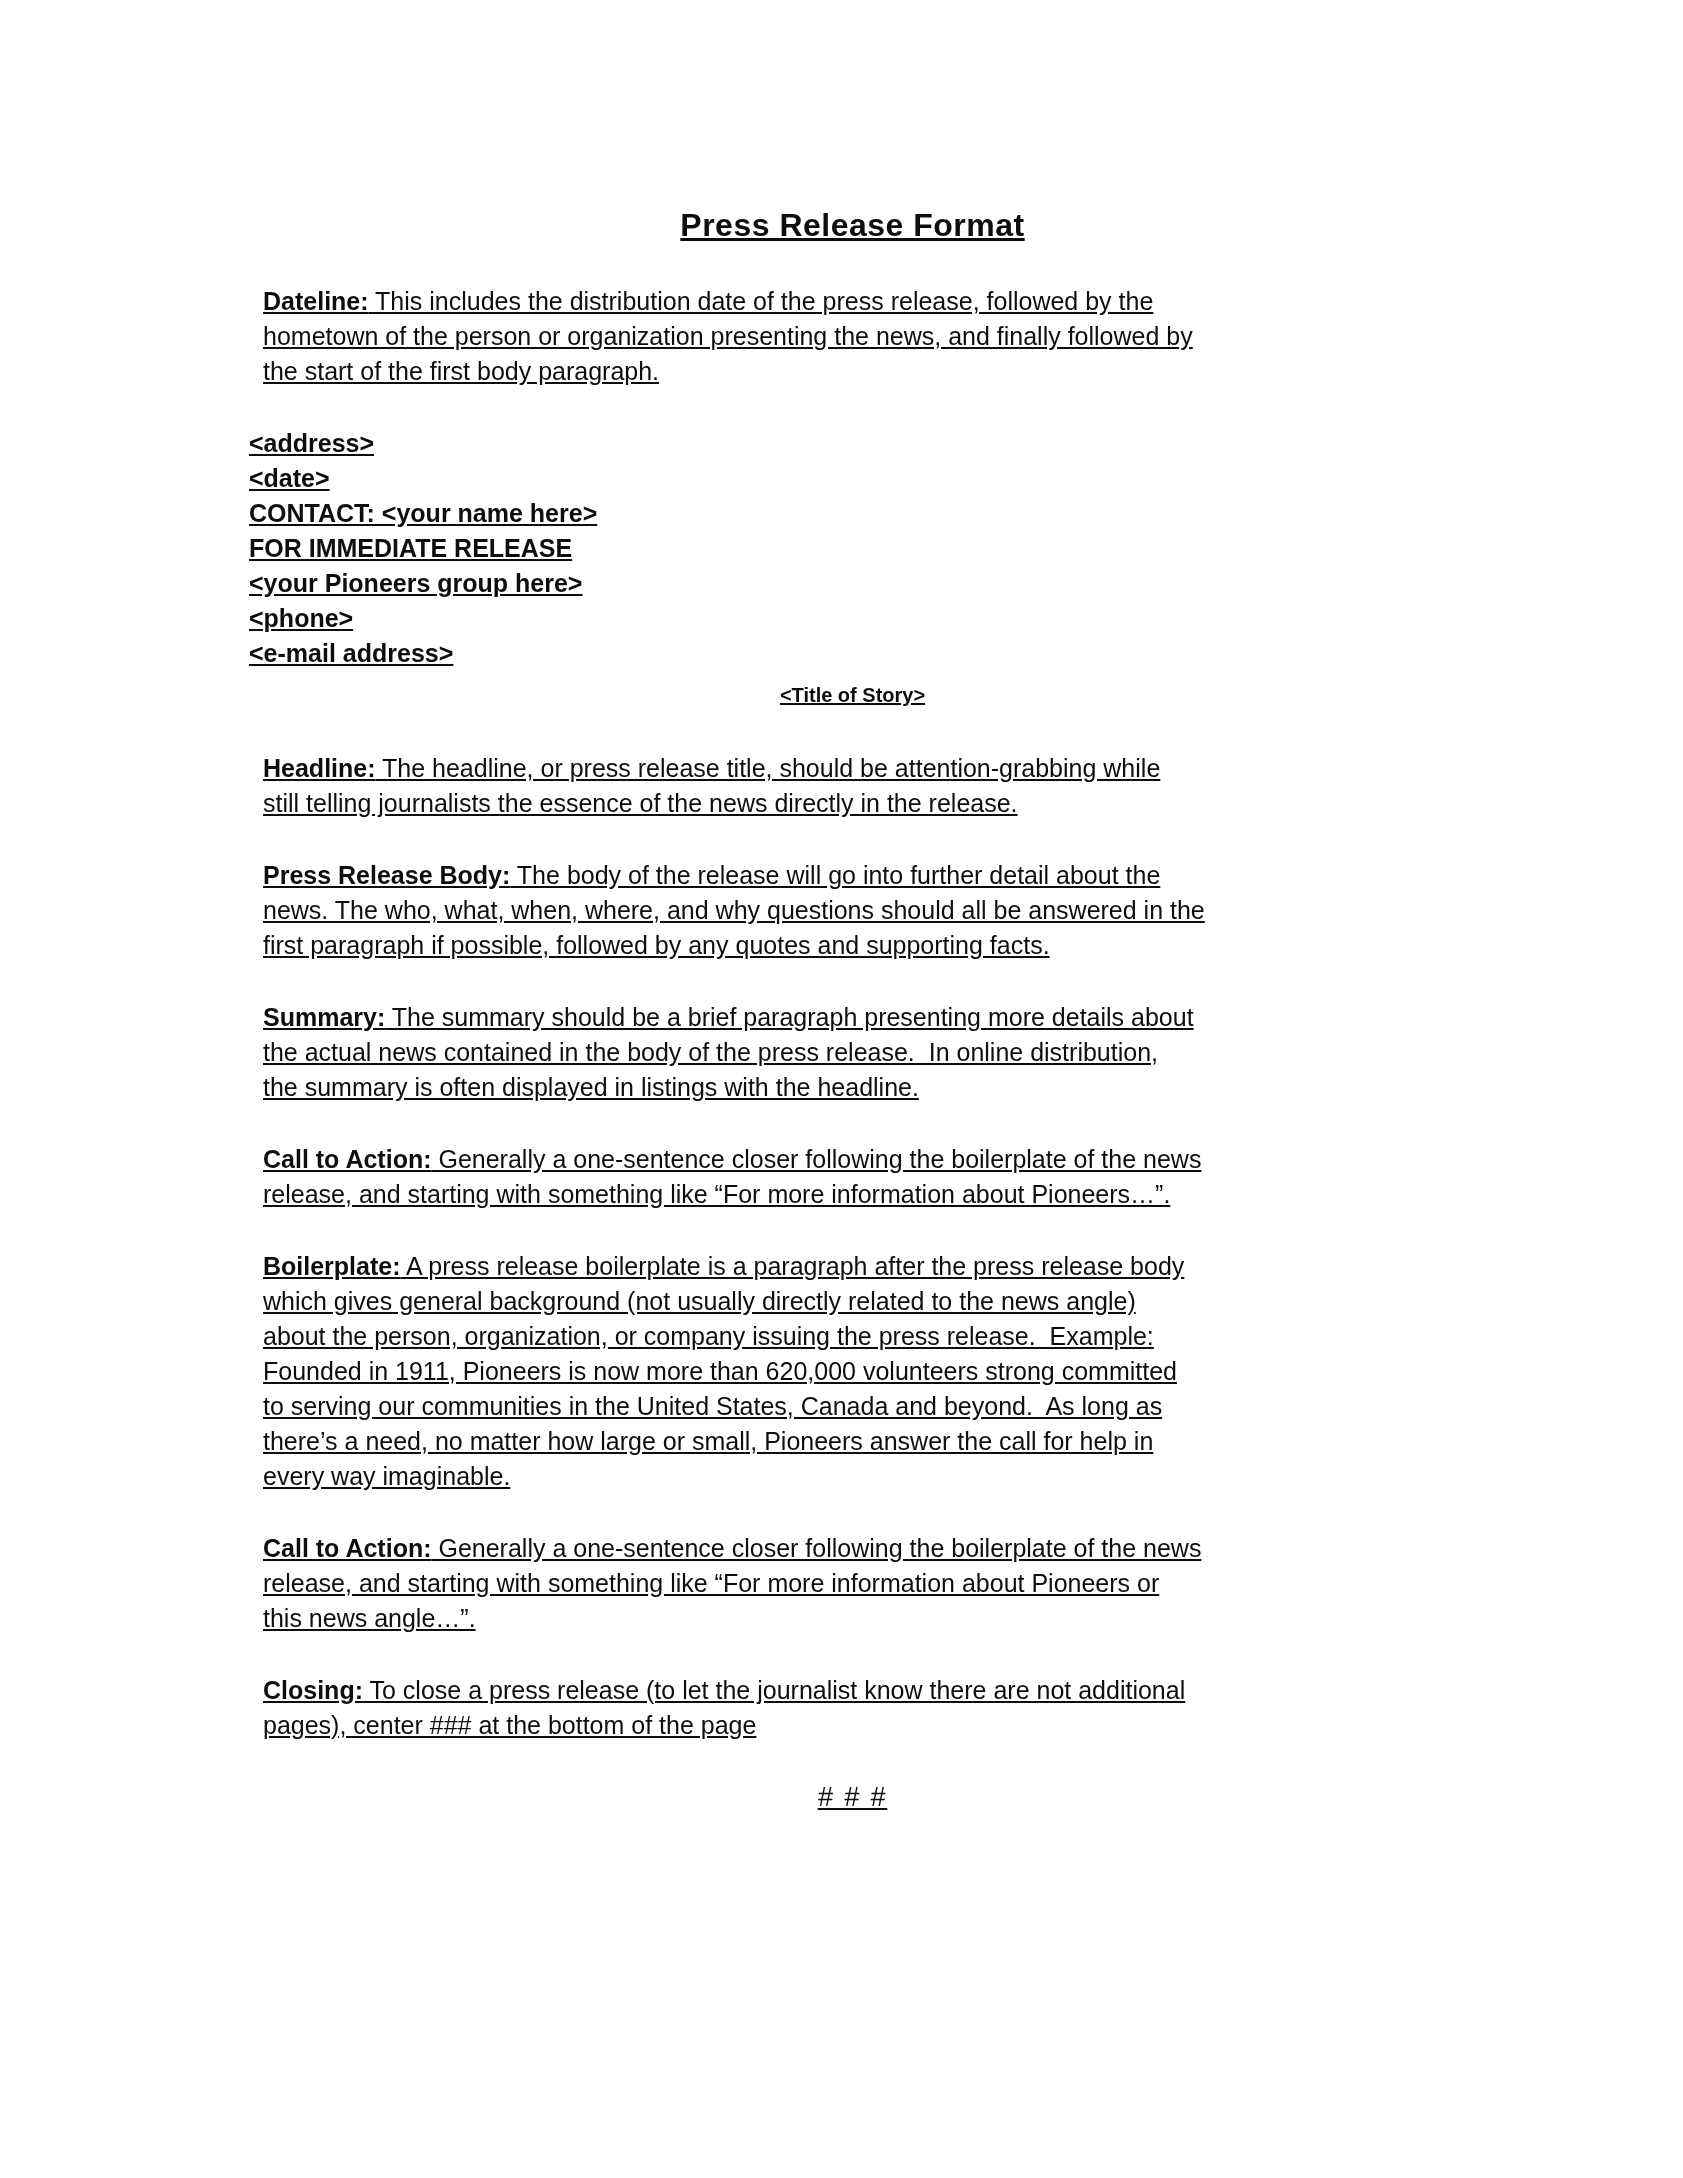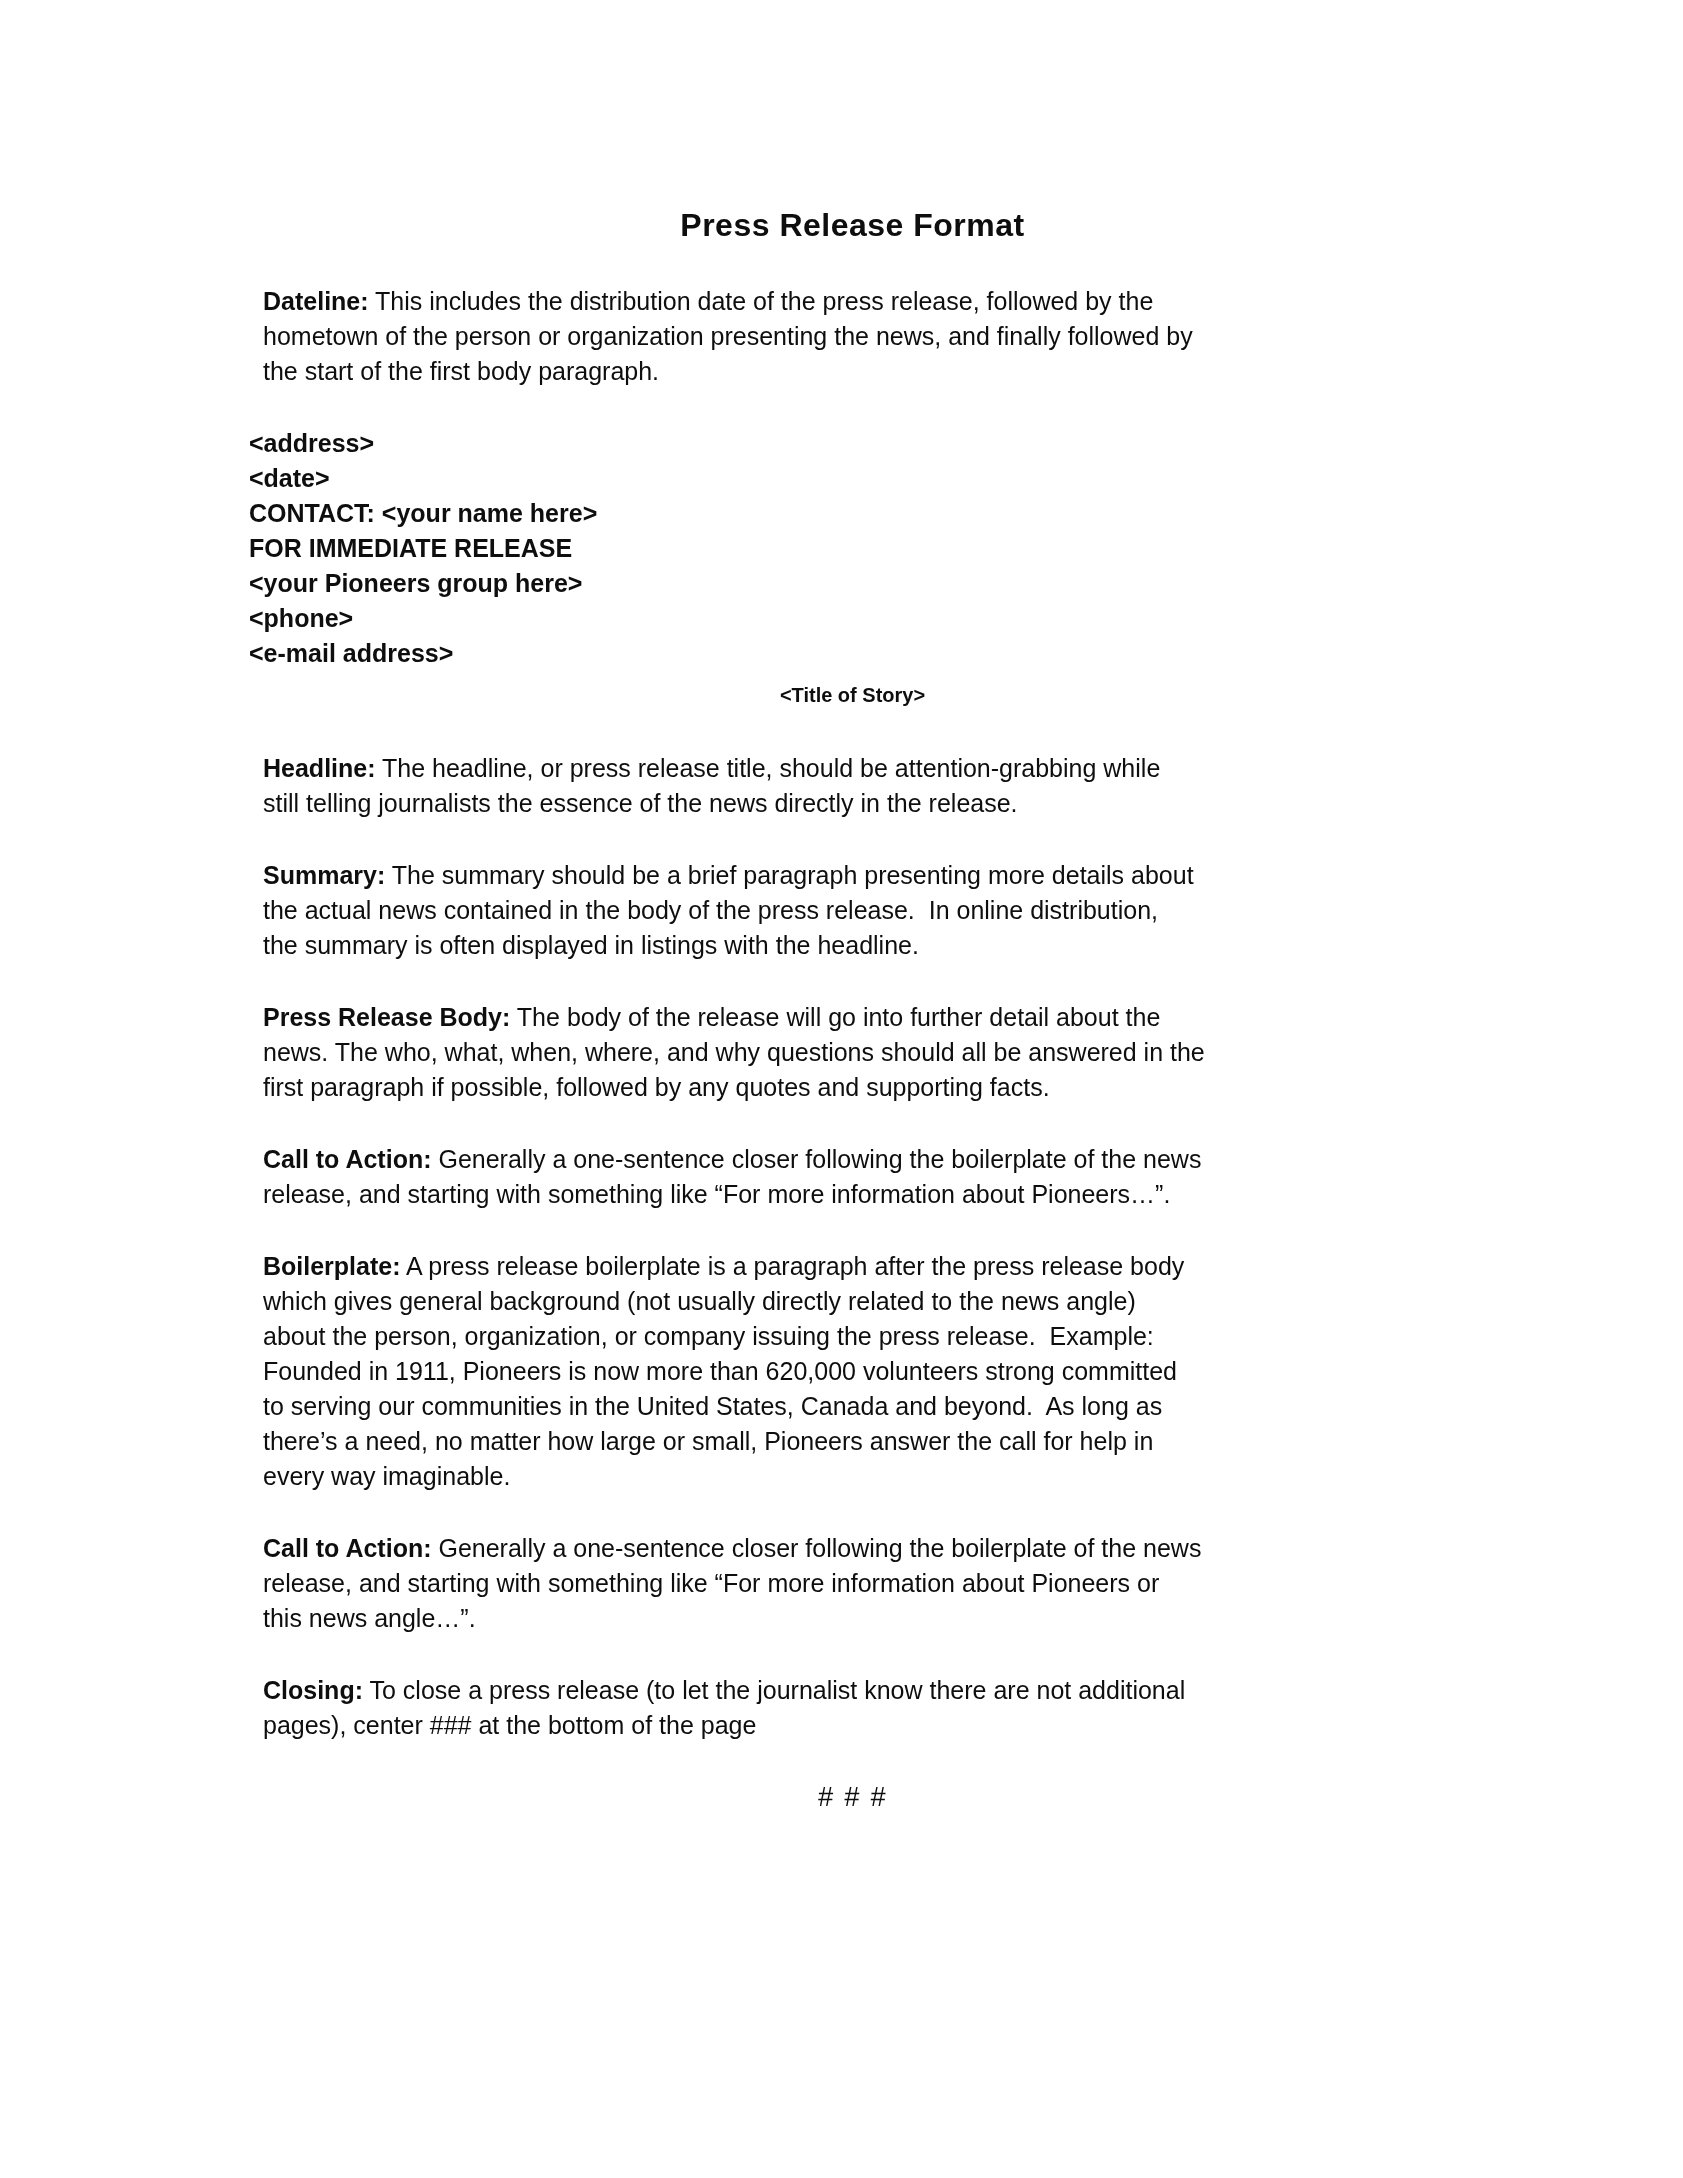--- a/index.html
+++ b/index.html
@@ -10,20 +10,21 @@
       background: #ffffff;
       font-family: "Liberation Sans", "DejaVu Sans", sans-serif;
       color: #0e0e0e;
       overflow: hidden;
     }
     .content {
       position: absolute;
       left: 249px;
       top: 206px;
       width: 1207px;
+      text-decoration: underline;
     }
     .doc-title {
       text-align: center;
       font-weight: bold;
       font-size: 32px;
       line-height: 39px;
       margin: 0 0 39px 0;
       letter-spacing: 0.5px;
     }
     .para {
@@ -75,27 +76,27 @@
       <div>&lt;your Pioneers group here&gt;</div>
       <div>&lt;phone&gt;</div>
       <div>&lt;e-mail address&gt;</div>
     </div>
 
     <div class="story-title">&lt;Title of Story&gt;</div>
 
     <p class="para"><span class="label">Headline:</span><span> The headline, or press release title, should be attention-grabbing while
 still telling journalists the essence of the news directly in the release.</span></p>
 
+    <p class="para"><span class="label">Press Release Body:</span><span> The body of the release will go into further detail about the
+news. The who, what, when, where, and why questions should all be answered in the
+first paragraph if possible, followed by any quotes and supporting facts.</span></p>
+
     <p class="para"><span class="label">Summary:</span><span> The summary should be a brief paragraph presenting more details about
 the actual news contained in the body of the press release.  In online distribution,
 the summary is often displayed in listings with the headline.</span></p>
-
-    <p class="para"><span class="label">Press Release Body:</span><span> The body of the release will go into further detail about the
-news. The who, what, when, where, and why questions should all be answered in the
-first paragraph if possible, followed by any quotes and supporting facts.</span></p>
 
     <p class="para"><span class="label">Call to Action:</span><span> Generally a one-sentence closer following the boilerplate of the news
 release, and starting with something like “For more information about Pioneers…”.</span></p>
 
 
     <p class="para"><span class="label">Boilerplate:</span><span> A press release boilerplate is a paragraph after the press release body
 which gives general background (not usually directly related to the news angle)
 about the person, organization, or company issuing the press release.  Example:
 Founded in 1911, Pioneers is now more than 620,000 volunteers strong committed
 to serving our communities in the United States, Canada and beyond.  As long as

